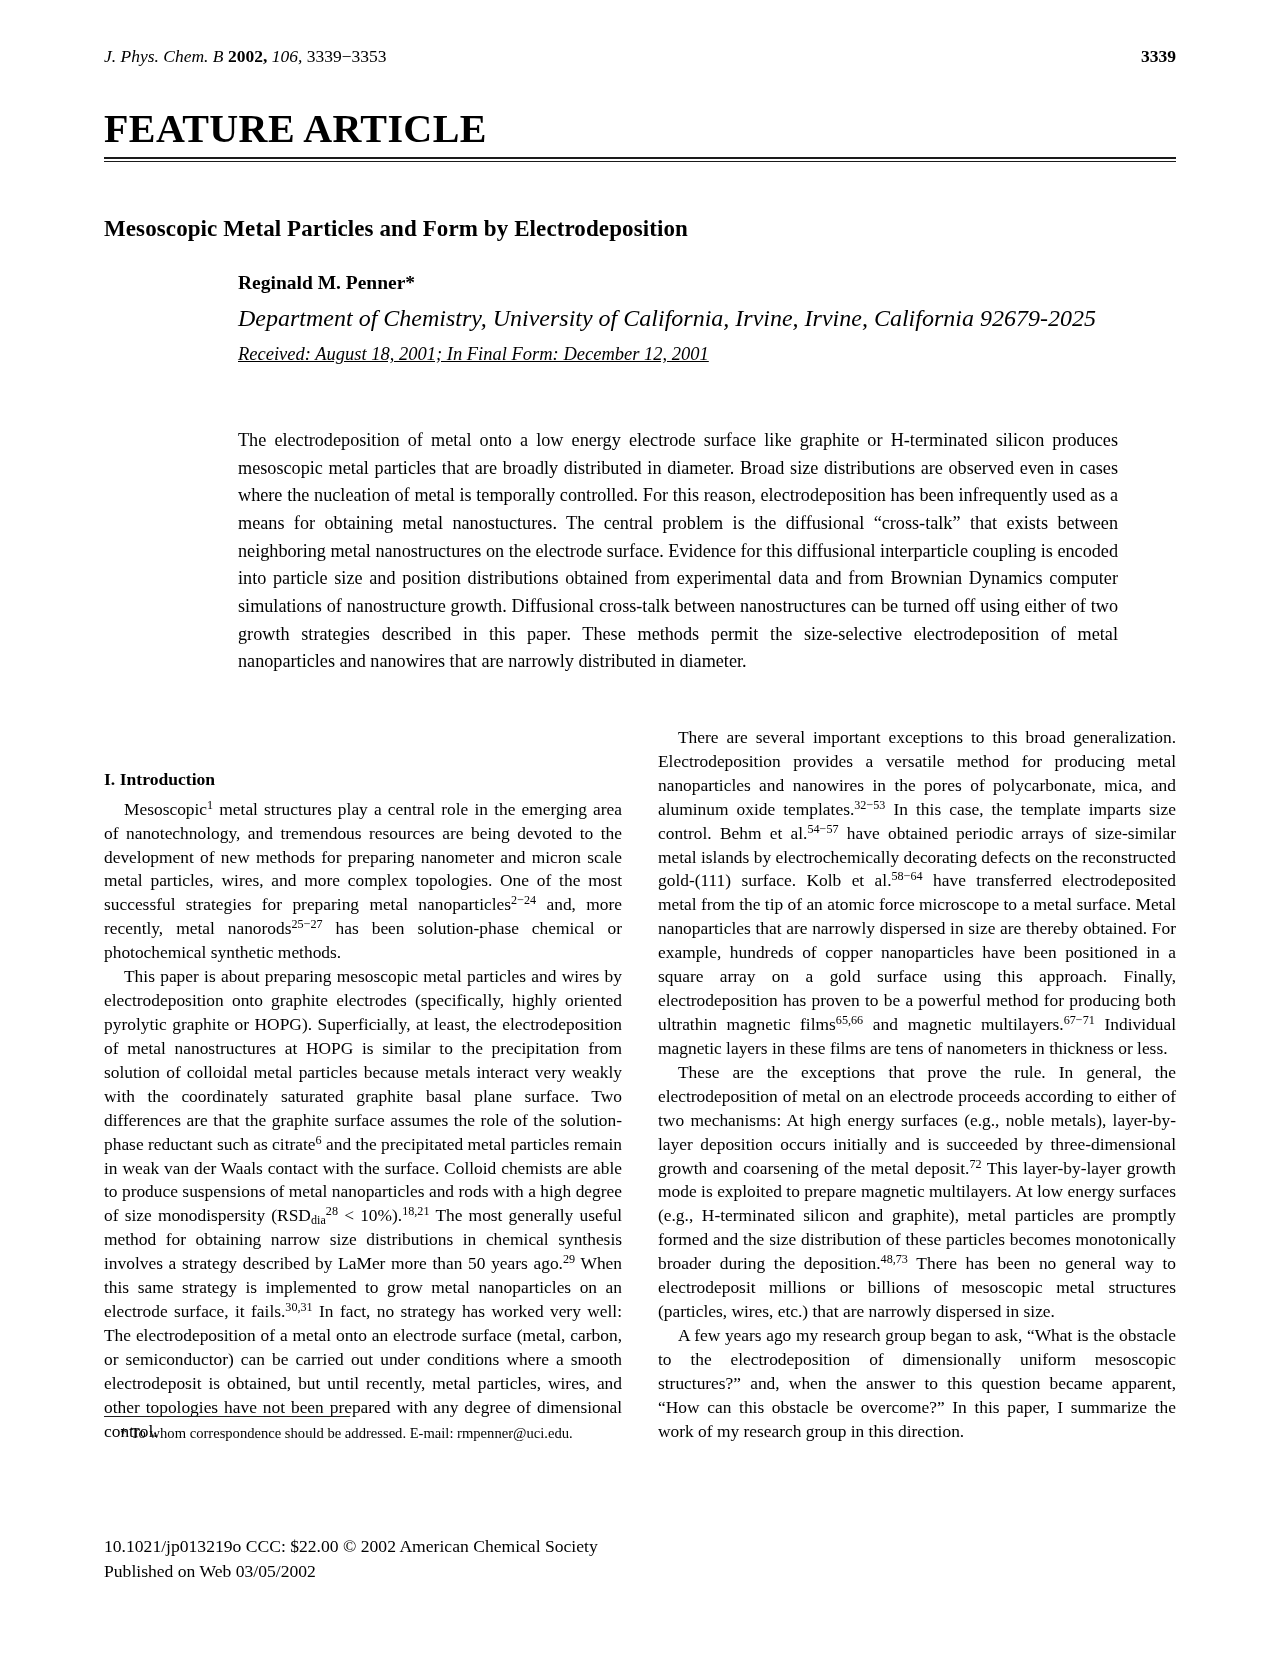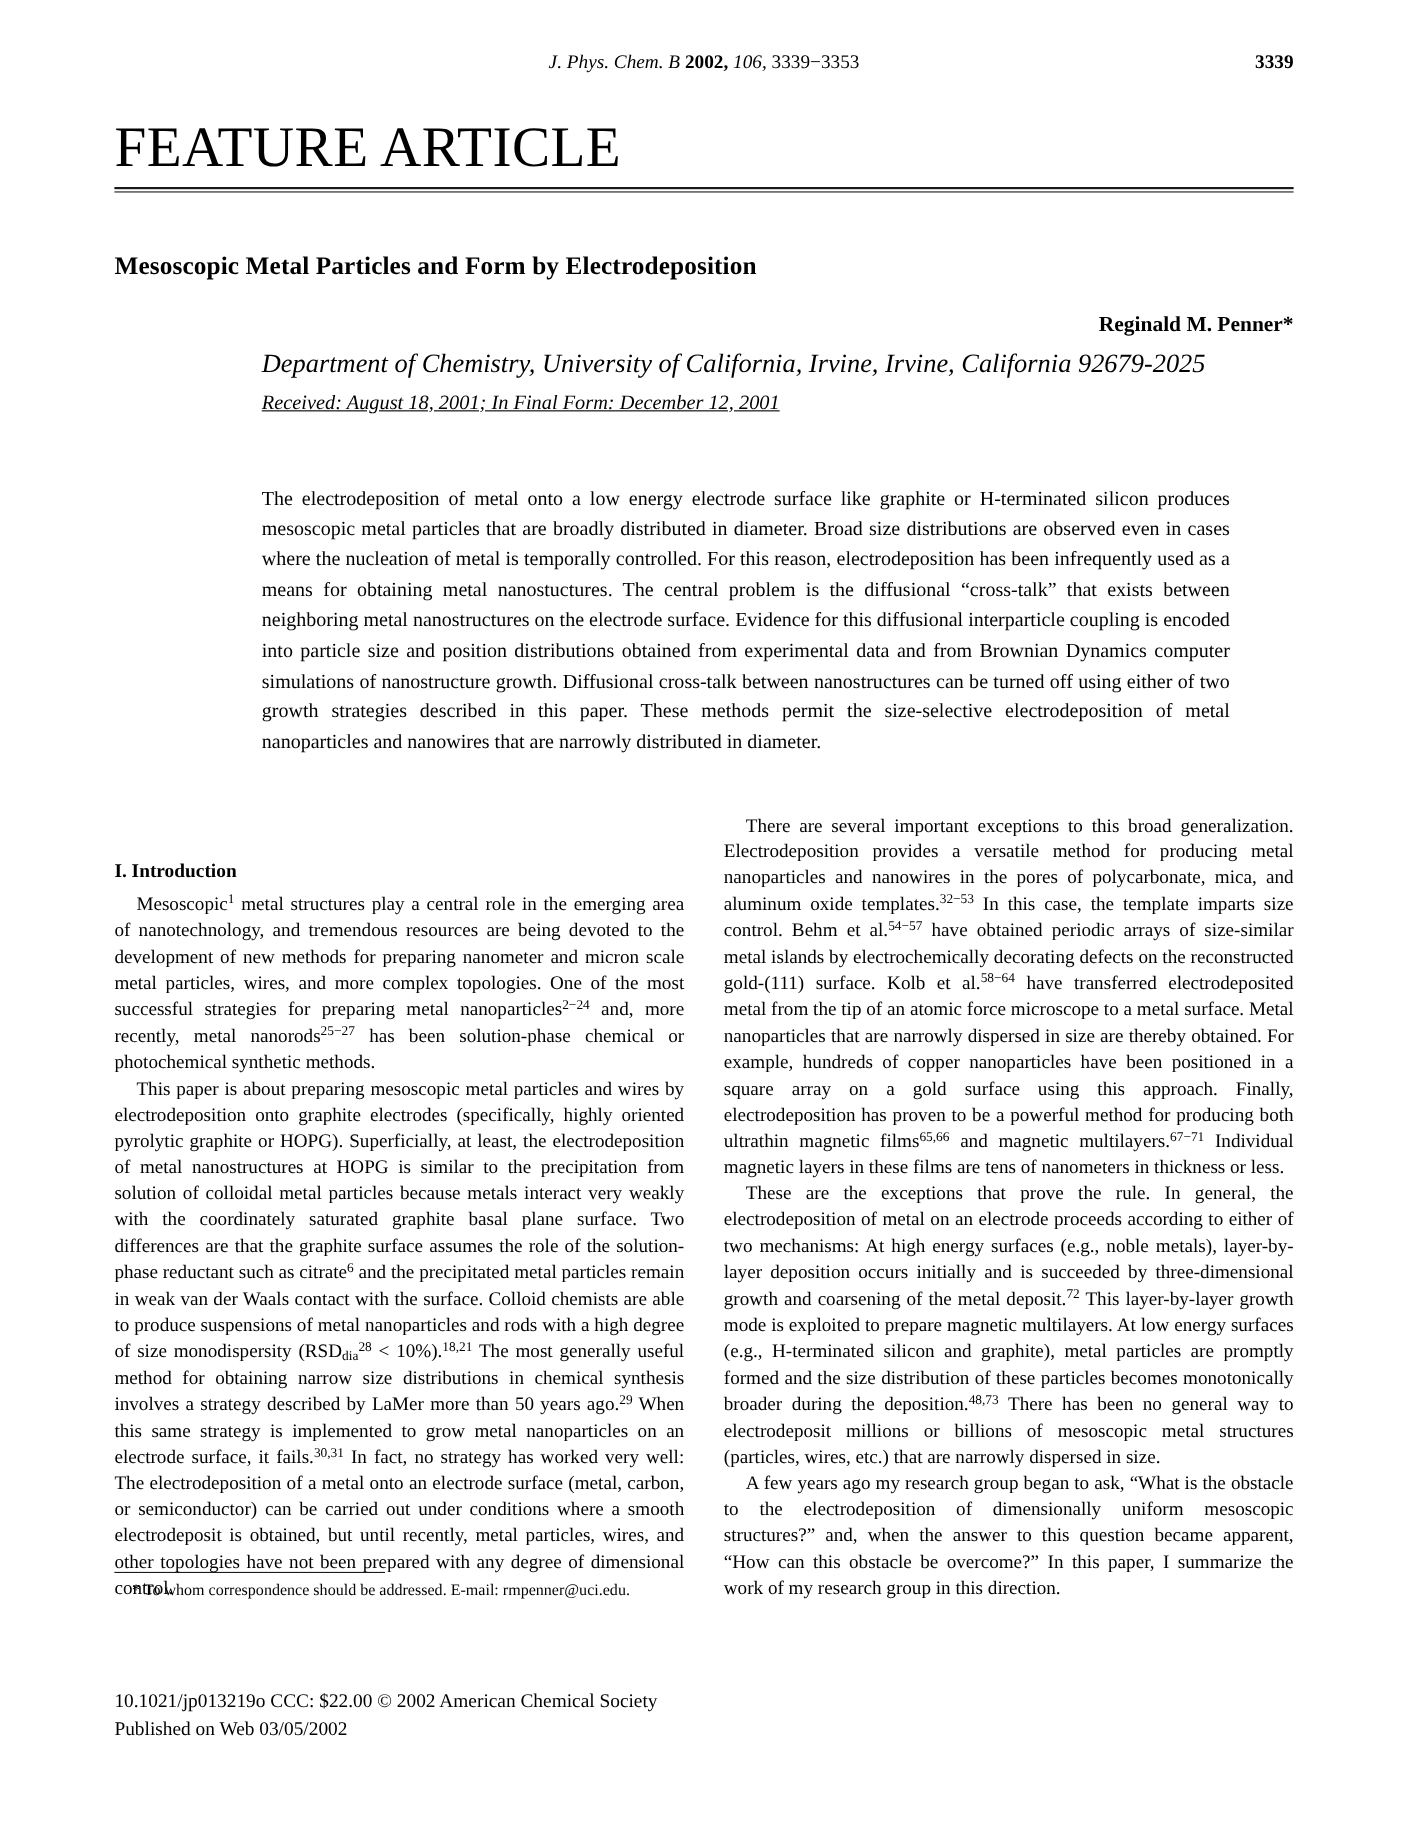--- a/index.html
+++ b/index.html
@@ -25,42 +25,43 @@
   
   .runhead {
     position: relative;
     height: 40px;
     margin-top: 46px;
     font-size: 17.5px;
   }
   .runhead .citation {
     position: absolute;
     left: 0; right: 0;
-    text-align: center;
+    text-align: left;
     font-style: italic;
     white-space: nowrap;
   }
   .runhead .citation .yr { font-style: normal; font-weight: bold; }
   .runhead .citation .vol { font-style: italic; font-weight: normal; }
   .runhead .citation .pages { font-style: normal; }
   .runhead .folio {
     position: absolute;
     right: 0;
     top: 0;
     font-weight: bold;
     font-style: normal;
     font-size: 17.5px;
   }
 
   
   .feature-banner {
     margin-top: 22px;
-    font-size: 52px;
+    font-size: 40px;
     letter-spacing: 0.4px;
     line-height: 1.05;
+    font-weight: bold;
   }
   .banner-rule {
     margin-top: 7px;
     border-top: 2.6px solid #1a1a1a;
     border-bottom: 1px solid #1a1a1a;
     height: 2px;
   }
 
   
   .title {
@@ -69,21 +70,20 @@
     font-weight: bold;
     letter-spacing: 0.1px;
   }
   .author-block {
     margin-top: 30px;
     padding-left: 134px;
   }
   .author {
     font-size: 19.5px;
     font-weight: bold;
-    text-align: right;
   }
   .affil {
     margin-top: 11px;
     font-size: 24px;
     font-style: italic;
   }
   .received {
     margin-top: 12px;
     font-size: 18.5px;
     font-style: italic;

